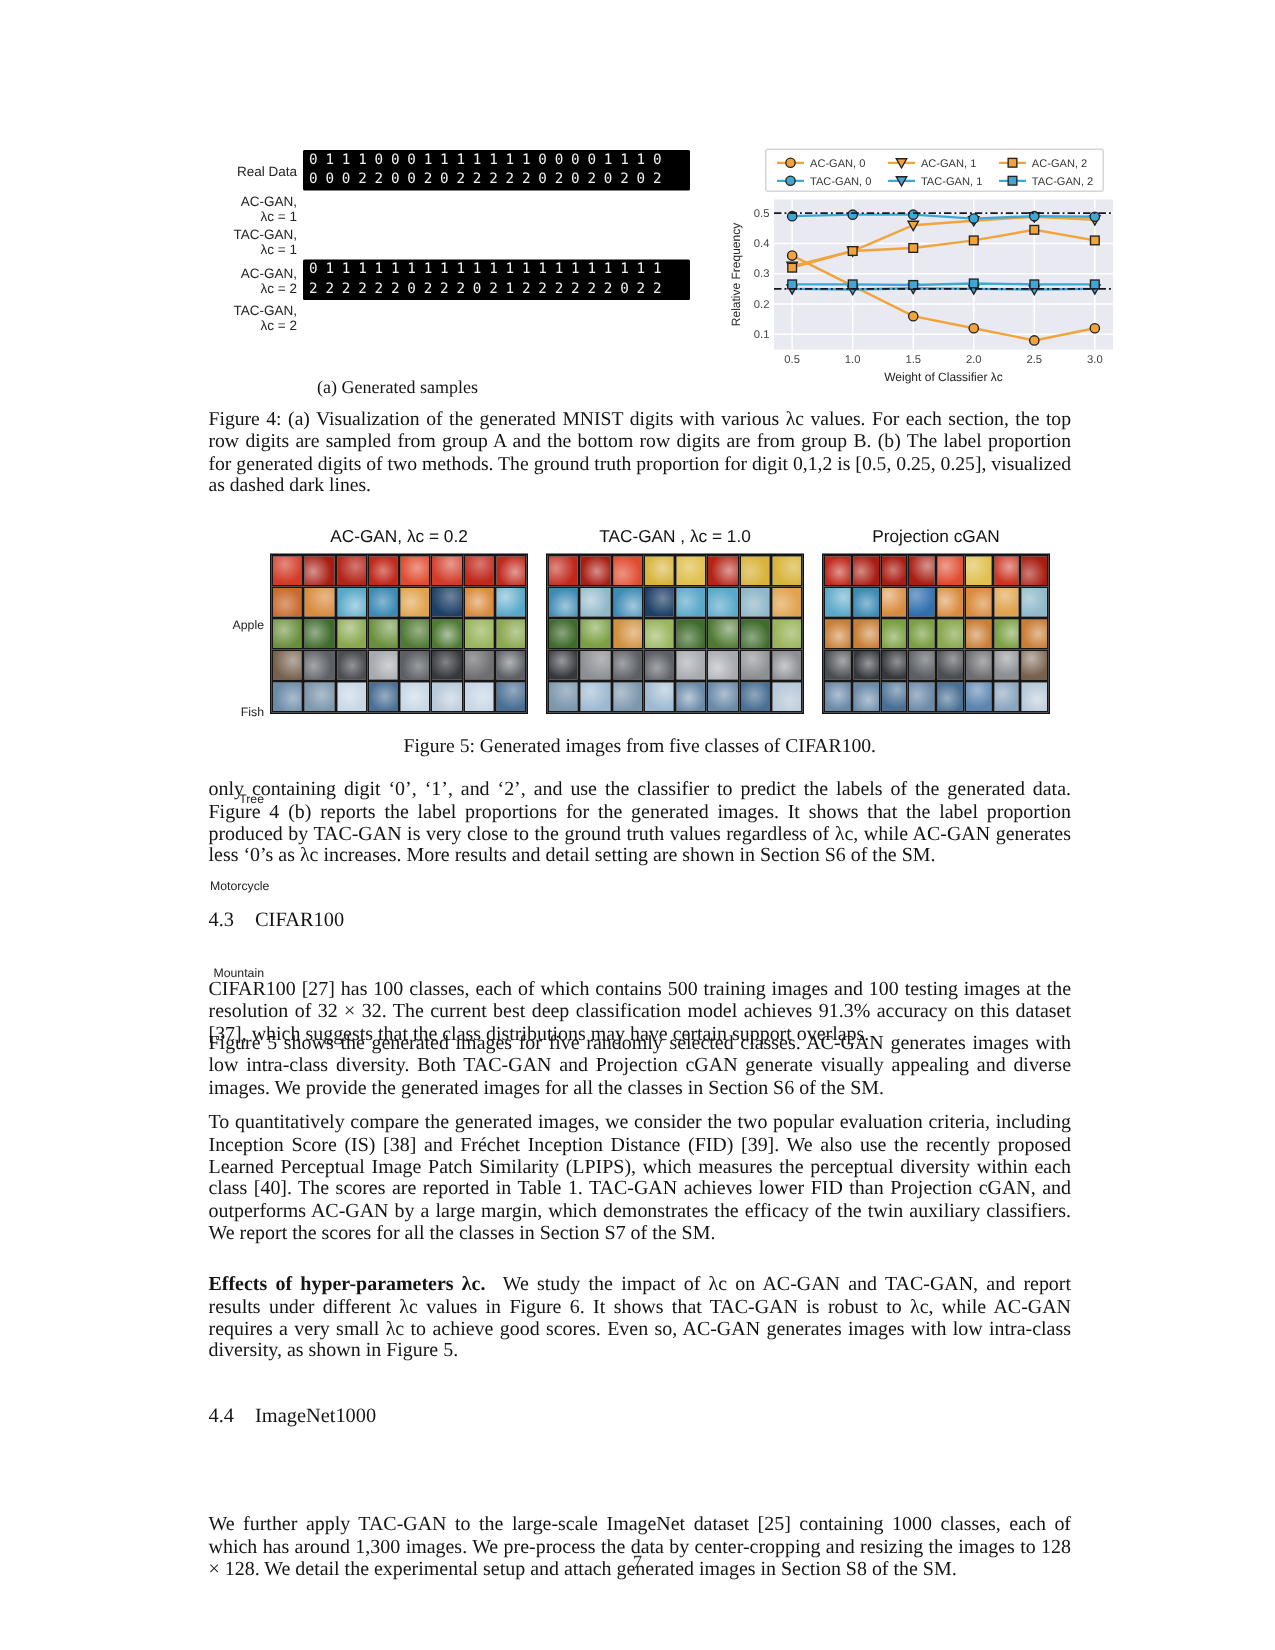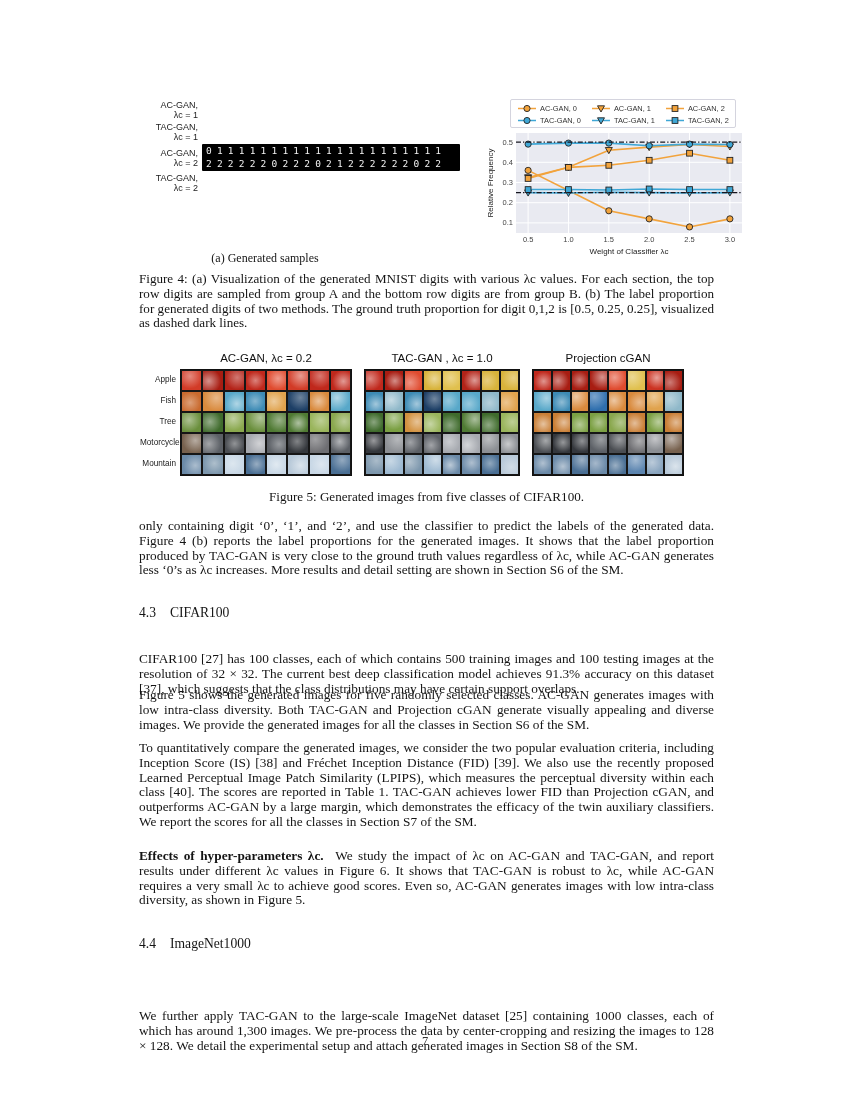--- a/index.html
+++ b/index.html
@@ -28,21 +28,21 @@
                 column-gap:10px;row-gap:1px;width:fit-content;margin:0 0 1px 24px;
                 padding:2px 6px;border:1px solid #d4d4de;background:#fff;border-radius:2px;}
   .legend-item{display:flex;align-items:flex-end;gap:3px;}
   .legend-item span{font-family:"Liberation Sans",sans-serif;font-size:7.4px;color:#333;white-space:nowrap;}
   #fig4b-subcap{left:480px;top:255px;width:264px;}
 
   
   #fig5{left:140px;top:352px;width:562px;display:flex;}
   #fig5-labels{width:40px;padding-top:17px;box-sizing:border-box;}
   .cifar-row-label{height:21px;line-height:21px;text-align:right;padding-right:4px;
-                   font-family:"Liberation Sans",sans-serif;font-size:8.2px;color:#222;}
+                   font-family:"Liberation Sans",sans-serif;font-size:8.2px;color:#222;margin-top:37px;}
   .cifar-panel{margin-right:12px;}
   .cifar-panel:last-child{margin-right:0;}
   .cifar-title{height:17px;text-align:center;font-family:"Liberation Sans",sans-serif;
                font-size:11.5px;color:#111;white-space:nowrap;}
   .cifar-grid{display:grid;grid-template-columns:repeat(8,1fr);grid-auto-rows:21px;
               gap:0;border:1px solid #111;}
   .cifar-tile{border:1px solid #161616;box-sizing:border-box;}
 
   #fig4-caption{left:139px;top:272px;width:575px;}
   #fig5-caption{left:139px;top:490px;width:575px;text-align:center;}
@@ -56,20 +56,29 @@
   #sec44{left:139px;top:936px;}
   #para4{left:139px;top:963px;width:575px;margin-top:46px;}
   #pagenum{left:0;top:1034px;width:850px;text-align:center;font-size:12.5px;color:#333;}
 </style>
 </head>
 <body>
 
 <div class="page">
 
   <div class="abs" id="fig4a">
+      <div class="mnist-row">
+        <div class="mnist-label">
+          <div>Real Data</div>
+        </div>
+        <div class="mnist-strip">
+          <div class="digit-line">0111000111111100001110</div>
+          <div class="digit-line">0002200202222202020202</div>
+        </div>
+      </div>
       <div class="mnist-row">
         <div class="mnist-label">
           <div>AC-GAN,</div>
           <div>λc = 1</div>
         </div>
       </div>
       <div class="mnist-row">
         <div class="mnist-label">
           <div>TAC-GAN,</div>
           <div>λc = 1</div>
@@ -276,21 +285,21 @@
           <div class="cifar-tile" style="background-image: radial-gradient(circle at 70% 55%, rgb(171, 189, 206) 0%, rgb(107, 138, 168) 70%);"></div>
           <div class="cifar-tile" style="background-image: radial-gradient(circle at 57% 44%, rgb(174, 191, 204) 0%, rgb(125, 151, 173) 70%);"></div>
           <div class="cifar-tile" style="background-image: radial-gradient(circle at 41% 45%, rgb(221, 231, 239) 0%, rgb(201, 216, 230) 70%);"></div>
           <div class="cifar-tile" style="background-image: radial-gradient(circle at 56% 48%, rgb(152, 173, 194) 0%, rgb(74, 111, 148) 70%);"></div>
           <div class="cifar-tile" style="background-image: radial-gradient(circle at 49% 50%, rgb(225, 234, 241) 0%, rgb(201, 216, 230) 70%);"></div>
           <div class="cifar-tile" style="background-image: radial-gradient(circle at 63% 55%, rgb(219, 228, 236) 0%, rgb(184, 201, 217) 70%);"></div>
           <div class="cifar-tile" style="background-image: radial-gradient(circle at 60% 49%, rgb(221, 230, 239) 0%, rgb(201, 216, 230) 70%);"></div>
           <div class="cifar-tile" style="background-image: radial-gradient(circle at 59% 27%, rgb(148, 170, 192) 0%, rgb(74, 111, 148) 70%);"></div>
         </div>
       </div>
-      <div class="cifar-panel" style="width: 156px;">
+      <div class="cifar-panel" style="width: 172px;">
         <div class="cifar-title">TAC-GAN , λc = 1.0</div>
         <div class="cifar-grid">
           <div class="cifar-tile" style="background-image: radial-gradient(circle at 25% 41%, rgb(221, 139, 132) 0%, rgb(192, 40, 28) 70%);"></div>
           <div class="cifar-tile" style="background-image: radial-gradient(circle at 55% 52%, rgb(212, 143, 137) 0%, rgb(168, 29, 18) 70%);"></div>
           <div class="cifar-tile" style="background-image: radial-gradient(circle at 31% 61%, rgb(237, 148, 132) 0%, rgb(224, 75, 47) 70%);"></div>
           <div class="cifar-tile" style="background-image: radial-gradient(circle at 61% 41%, rgb(234, 215, 151) 0%, rgb(216, 179, 58) 70%);"></div>
           <div class="cifar-tile" style="background-image: radial-gradient(circle at 45% 37%, rgb(235, 214, 141) 0%, rgb(224, 192, 78) 70%);"></div>
           <div class="cifar-tile" style="background-image: radial-gradient(circle at 70% 49%, rgb(221, 156, 151) 0%, rgb(180, 35, 24) 70%);"></div>
           <div class="cifar-tile" style="background-image: radial-gradient(circle at 32% 51%, rgb(230, 206, 128) 0%, rgb(216, 179, 58) 70%);"></div>
           <div class="cifar-tile" style="background-image: radial-gradient(circle at 73% 37%, rgb(231, 208, 133) 0%, rgb(216, 179, 58) 70%);"></div>

